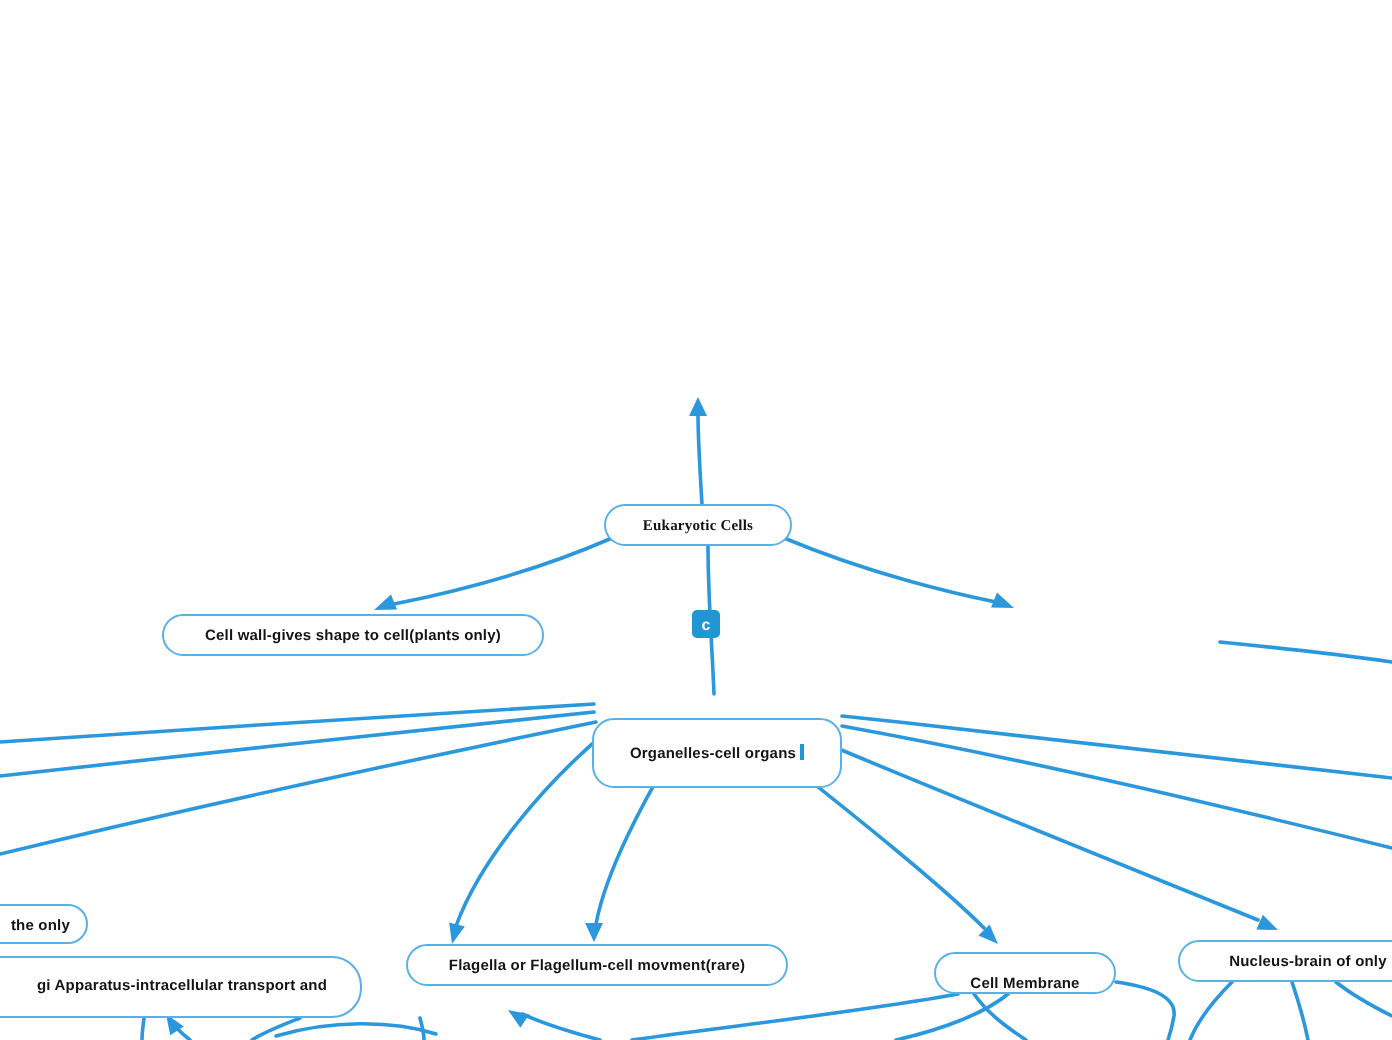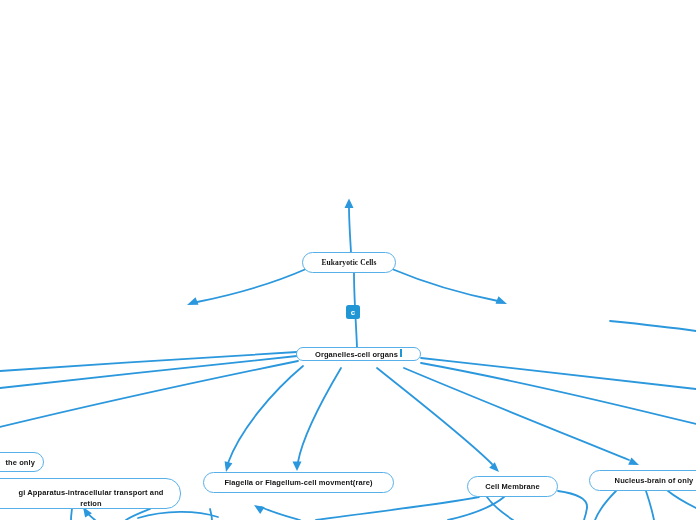--- a/index.html
+++ b/index.html
@@ -88,43 +88,45 @@
     <path class="edge" d="M616,491 C607,500 599,510 595,520"></path>
     <path class="edge" d="M646,491 C649,500 652,510 654,520"></path>
     <path class="edge" d="M668,491 C678,499 688,504 696,508"></path>
   </svg>
 
 
   <div class="node" style="left:302px;top:252px;width:94px;height:21px;font-family:Liberation Serif, serif;">
     <span>Eukaryotic Cells</span>
   </div>
 
+  <div class="node" style="left:81px;top:307px;width:191px;height:21px;">
+    <span>Cell wall-gives shape to cell(plants only)</span>
+  </div>
 
 
-  <div class="node" style="left:296px;top:347px;width:125px;height:14px;">
+  <div class="node" style="left:296px;top:359px;width:125px;height:35px;">
     <span>Organelles-cell organs</span>
       <span class="caret"></span>
   </div>
 
   <div class="node" style="left:-62px;top:452px;width:106px;height:20px;justify-content:flex-end;padding-right:8px;">
     <span>the only</span>
   </div>
 
   <div class="node multiline" style="left:-84px;top:478px;width:265px;height:31px;">
     <div class="golgi-text">
       <div>gi Apparatus-intracellular transport and</div>
-      <div>retion</div>
     </div>
   </div>
 
   <div class="node" style="left:203px;top:472px;width:191px;height:21px;text-align:center;">
     <span>Flagella or Flagellum-cell movment(rare)</span>
   </div>
 
-  <div class="node" style="left:467px;top:476px;width:91px;height:21px;">
+  <div class="node" style="left:467px;top:476px;width:91px;height:21px;align-items:flex-end;">
     <span>Cell Membrane</span>
   </div>
 
   <div class="node" style="left:589px;top:470px;width:130px;height:21px;">
     <span>Nucleus-brain of only</span>
   </div>
 
   <div class="badge" style="left:346px;top:305px;">
     <span>c</span>
   </div>

